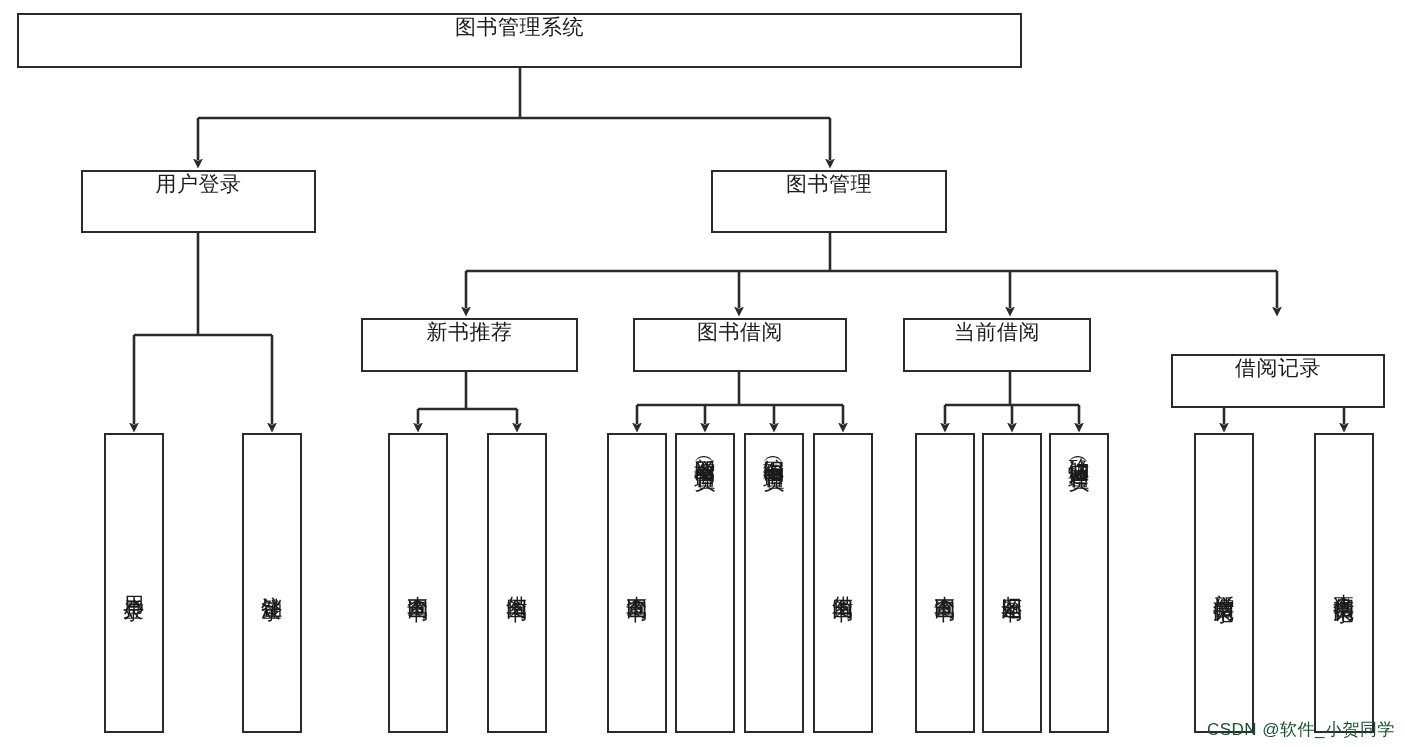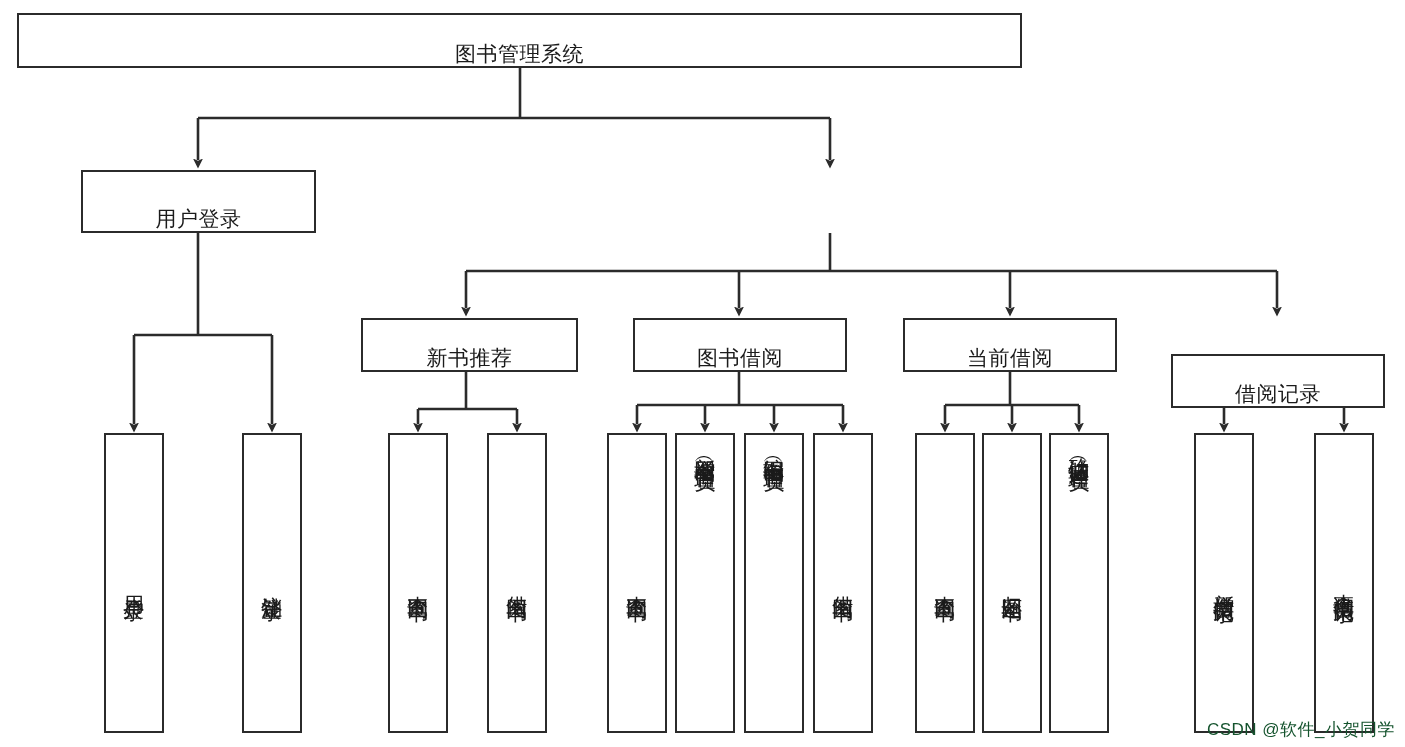--- a/index.html
+++ b/index.html
@@ -20,21 +20,21 @@
     width:1405px;
     height:747px;
     pointer-events:none;
   }
   .node{
     position:absolute;
     box-sizing:border-box;
     border:2px solid #2b2b2b;
     background:#ffffff;
     display:flex;
-    align-items:flex-end;
+    align-items:flex-start;
     justify-content:center;
     text-align:center;
   }
   .node .label{
     font-size:21px;
     line-height:1.15;
     color:#1b1b1b;
     letter-spacing:0.5px;
     white-space:nowrap;
   }
@@ -124,28 +124,31 @@
     </g>
   </svg>
 
   <div class="node" style="left:17px;top:13px;width:1005px;height:55px;">
     <span class="label">图书管理系统</span>
   </div>
 
   <div class="node" style="left:81px;top:170px;width:235px;height:63px;">
     <span class="label">用户登录</span>
   </div>
+  <div class="node" style="left:711px;top:170px;width:236px;height:63px;">
+    <span class="label">图书管理</span>
+  </div>
 
   <div class="node" style="left:361px;top:318px;width:217px;height:54px;">
     <span class="label">新书推荐</span>
   </div>
   <div class="node" style="left:633px;top:318px;width:214px;height:54px;">
     <span class="label">图书借阅</span>
   </div>
-  <div class="node" style="left:903px;top:318px;width:214px;height:54px;">
+  <div class="node" style="left:903px;top:318px;width:188px;height:54px;">
     <span class="label">当前借阅</span>
   </div>
   <div class="node" style="left:1171px;top:318px;width:214px;height:54px;margin-top:36px;">
     <span class="label">借阅记录</span>
   </div>
 
   <div class="node vertical centered" style="left:104px;top:433px;width:60px;height:300px;">
     <span class="label">用户登录</span>
   </div>
   <div class="node vertical centered" style="left:242px;top:433px;width:60px;height:300px;">

